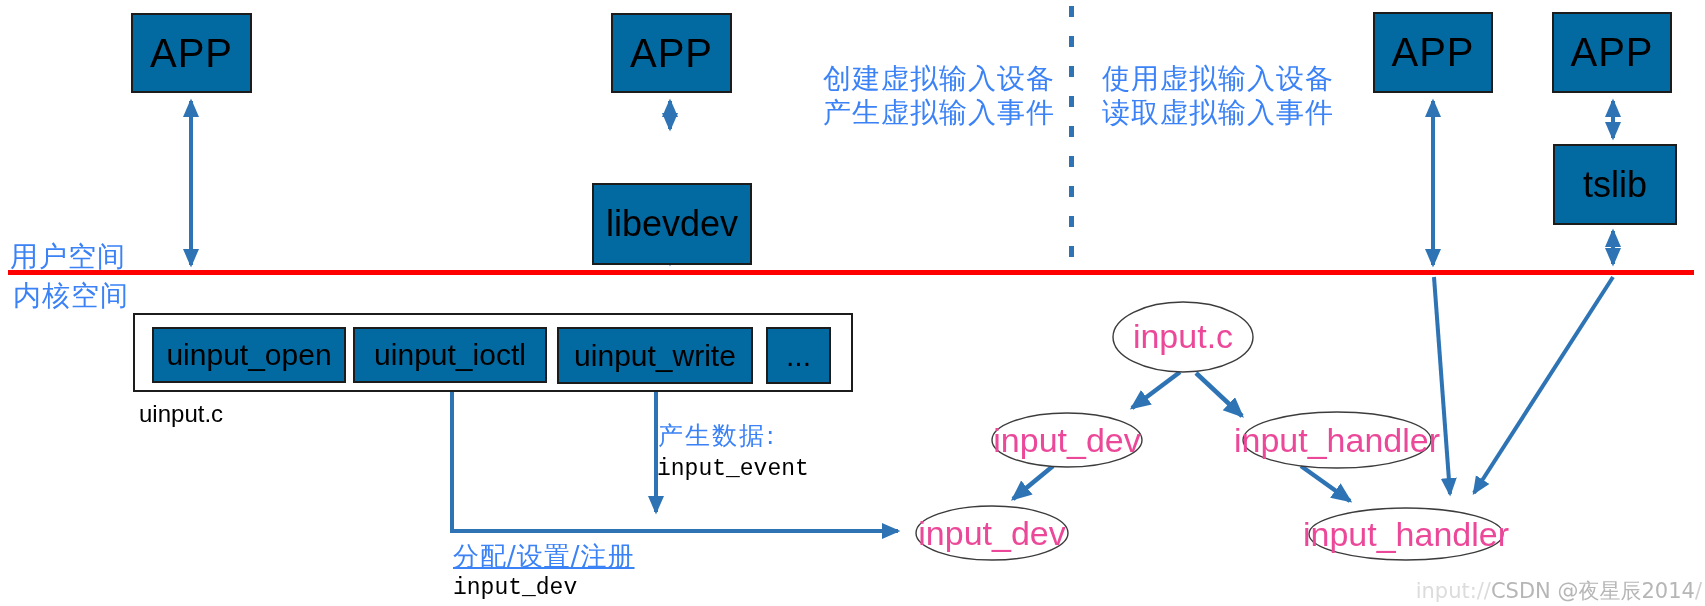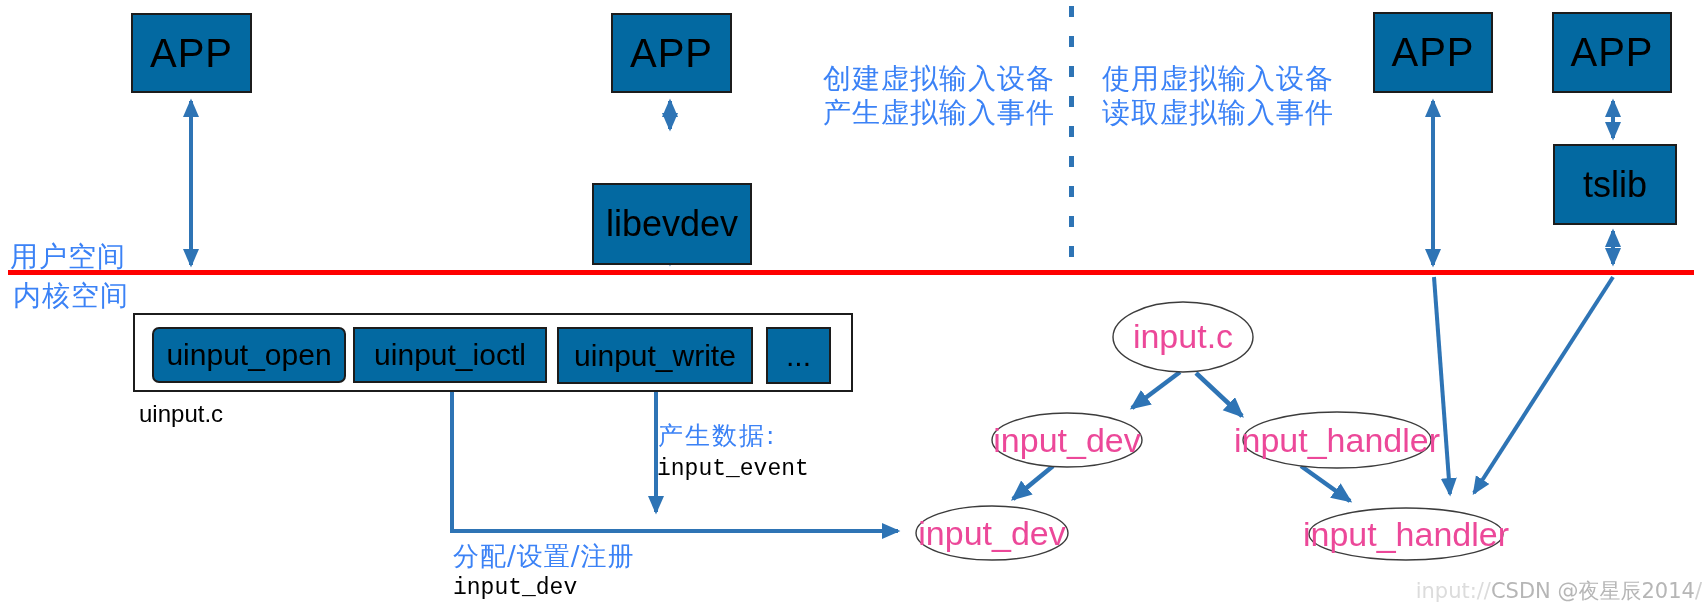--- a/index.html
+++ b/index.html
@@ -100,37 +100,37 @@
 
 <div class="cjk" style="left:10px;top:240px;">用户空间</div>
 <div class="cjk" style="left:13px;top:279px;">内核空间</div>
 
 <div class="cjk" style="left:823px;top:62px;">创建虚拟输入设备</div>
 <div class="cjk" style="left:823px;top:96px;">产生虚拟输入事件</div>
 <div class="cjk" style="left:1102px;top:62px;">使用虚拟输入设备</div>
 <div class="cjk" style="left:1102px;top:96px;">读取虚拟输入事件</div>
 
 <div class="outer-box" style="left:133px;top:313px;width:720px;height:79px;"></div>
-<div class="box box-fn" style="left:152px;top:327px;width:194px;height:56px;border-radius:7px;">
+<div class="box box-fn" style="left:152px;top:327px;width:194px;height:56px;">
   <span>uinput_open</span>
 </div>
 <div class="box box-fn" style="left:353px;top:327px;width:194px;height:56px;">
   <span>uinput_ioctl</span>
 </div>
 <div class="box box-fn" style="left:557px;top:327px;width:196px;height:57px;">
   <span>uinput_write</span>
 </div>
 <div class="box box-fn" style="left:766px;top:327px;width:65px;height:57px;">
   <span>...</span>
 </div>
 <div class="small-label" style="left:139px;top:400px;font-size:24px;">uinput.c</div>
 
 <div class="cjk" style="left:658px;top:419px;font-size:25px;letter-spacing:2px;">产生数据:</div>
 <div class="small-label mono" style="left:657px;top:456px;">input_event</div>
-<div class="cjk" style="left:453px;top:539px;font-size:26px;">分配/设置/注册</div>
+<div class="cjk" style="left:453px;top:539px;font-size:26px;text-decoration:underline;">分配/设置/注册</div>
 <div class="small-label mono" style="left:453px;top:575px;">input_dev</div>
 
 <div class="ellipse-label" style="left:1183px;top:336px;">input.c</div>
 <div class="ellipse-label" style="left:1067px;top:440px;">input_dev</div>
 <div class="ellipse-label" style="left:1337px;top:440px;">input_handler</div>
 <div class="ellipse-label" style="left:992px;top:533px;">input_dev</div>
 <div class="ellipse-label" style="left:1406px;top:534px;">input_handler</div>
 
 <div id="watermark">
   <span class="wm-prefix">input://</span><span>CSDN @夜星辰2014</span><span class="wm-suffix">/</span>

